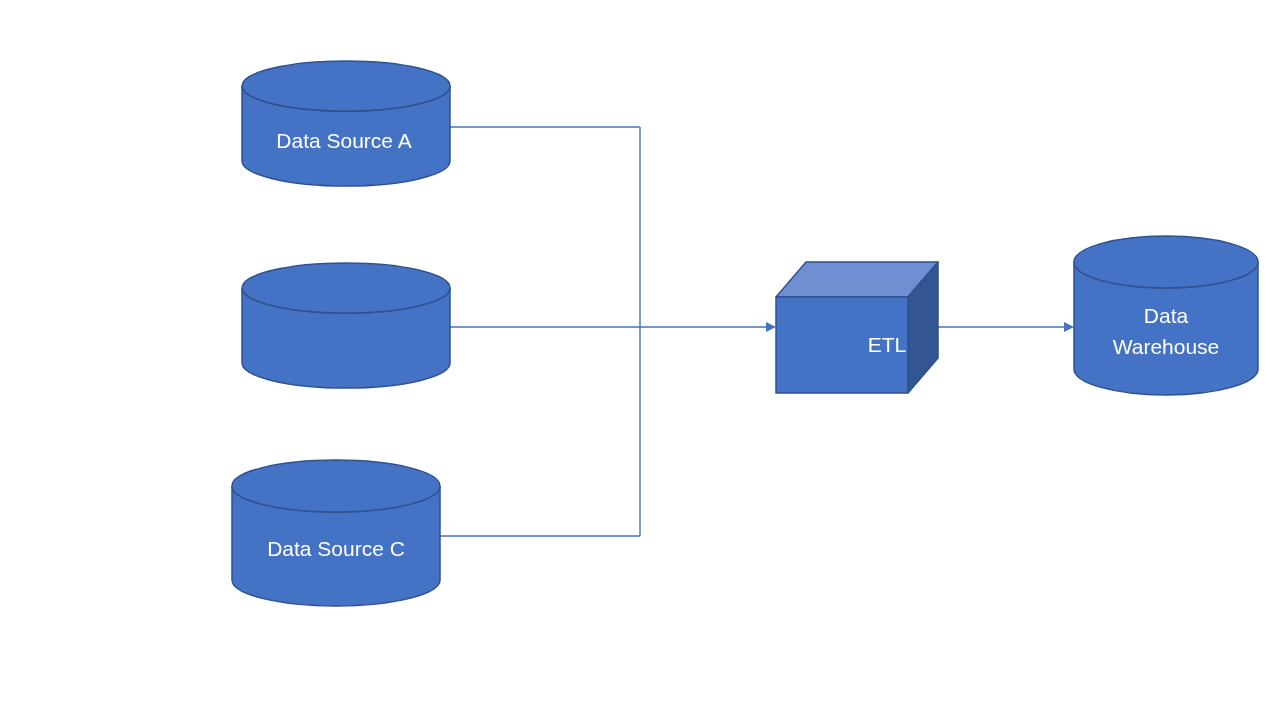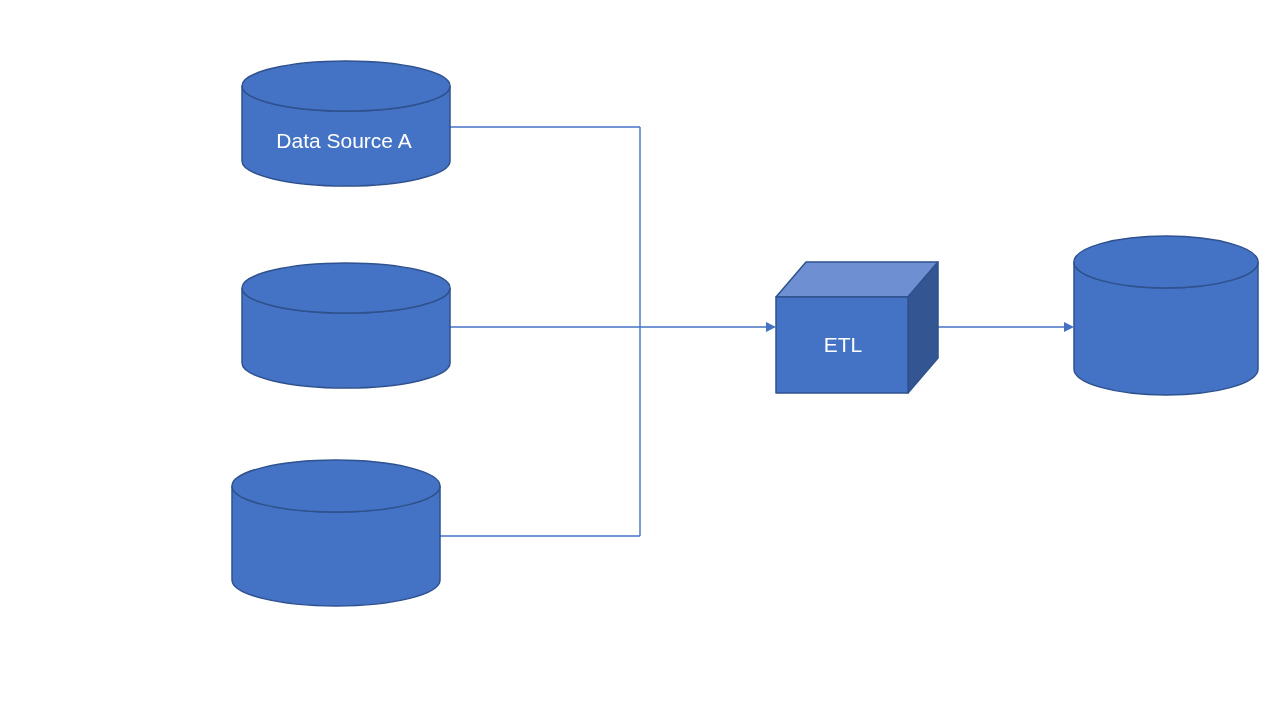--- a/index.html
+++ b/index.html
@@ -76,17 +76,22 @@
 
     <g>
       <path class="cyl" d="M1074 262 L1074 369 A92 26 0 0 0 1258 369 L1258 262 A92 26 0 0 1 1074 262 Z"></path>
       <ellipse class="cyl" cx="1166" cy="262" rx="92" ry="26"></ellipse>
     </g>
   </svg>
 
   <div class="label" style="left:344px; top:140px">Data Source A</div>
 
 
+  <div class="label" style="left:336px; top:548px">Data Source C</div>
 
-  <div class="label" style="left:843px; top:344px">ETL</div>
+  <div class="label" style="left:887px; top:344px">ETL</div>
 
+  <div class="label" style="left:1166px; top:331px">
+    <div>Data</div>
+    <div>Warehouse</div>
+  </div>
 
 </div>
 
 </body></html>

